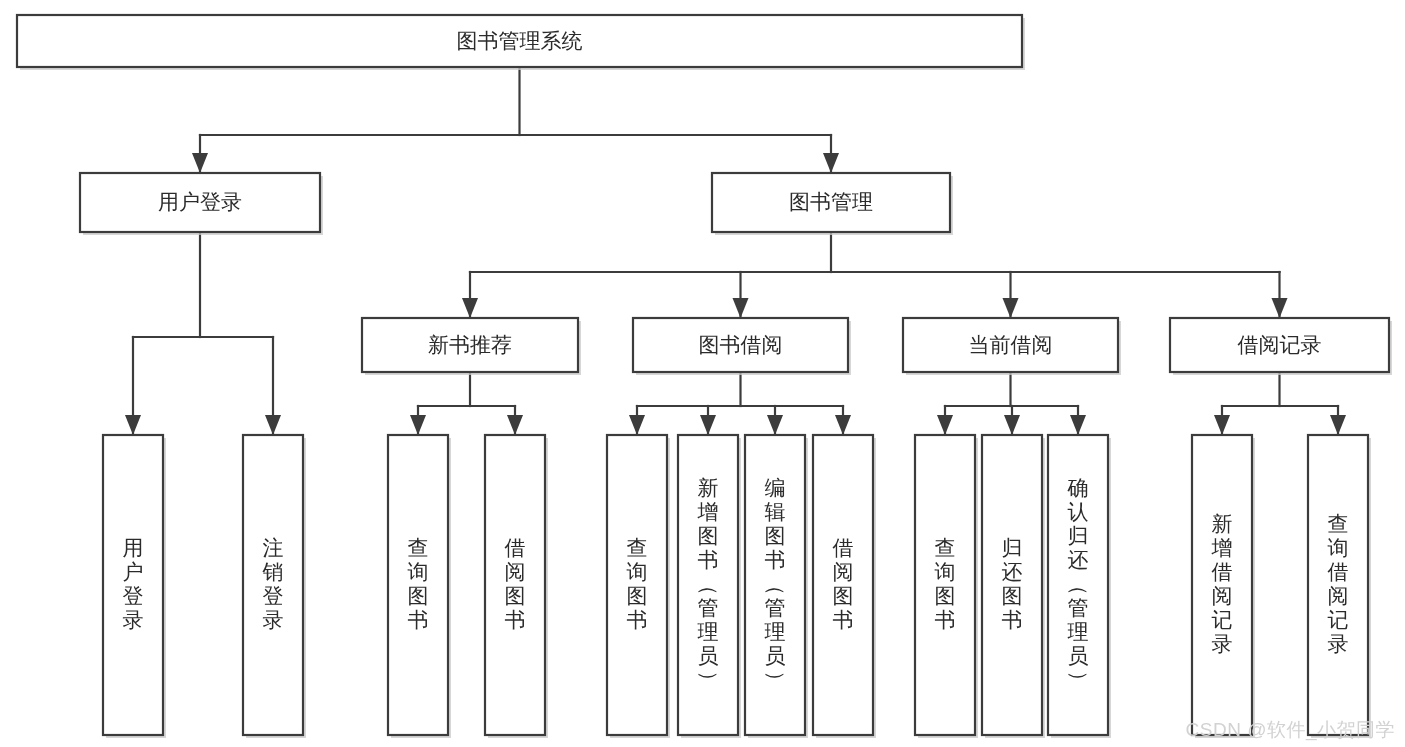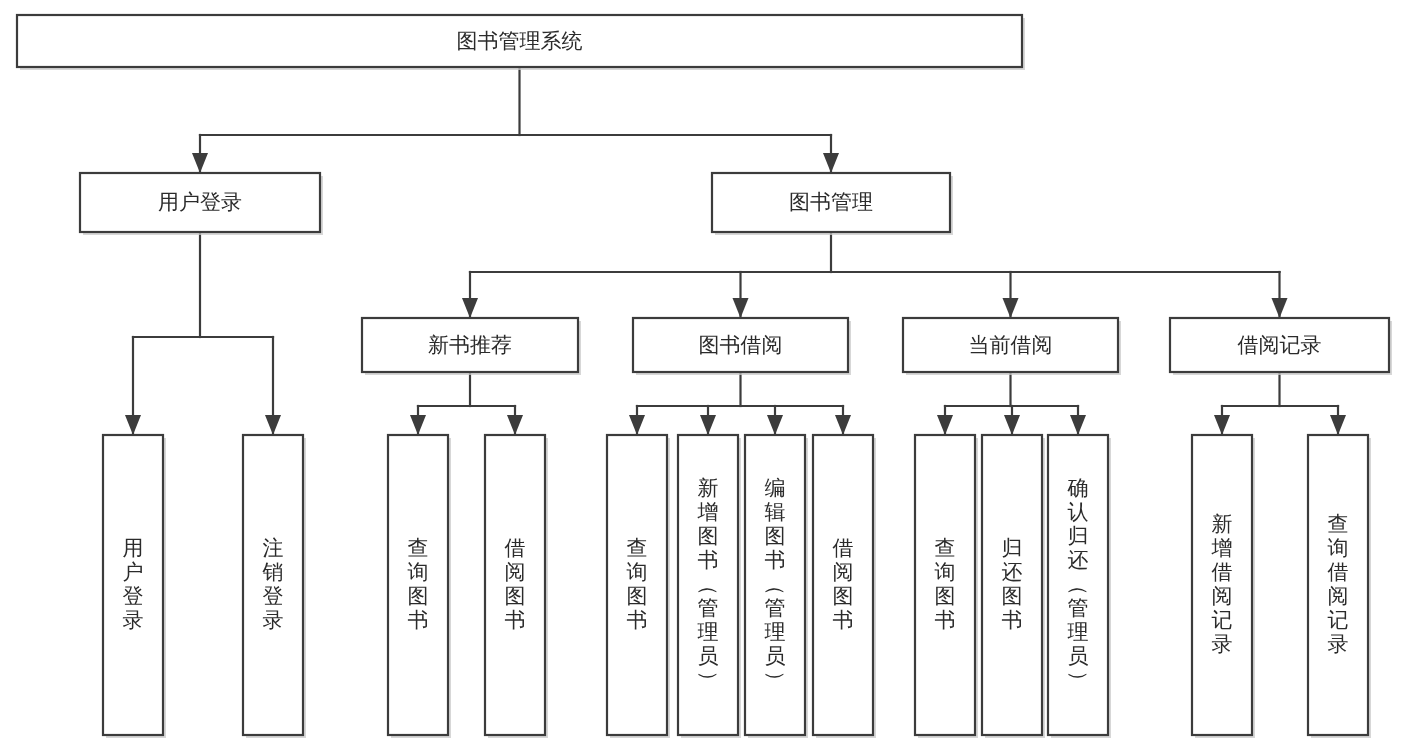--- a/index.html
+++ b/index.html
@@ -271,13 +271,14 @@
           <text x="1338" y="525" class="vlabel-char">查</text>
           <text x="1338" y="549" class="vlabel-char">询</text>
           <text x="1338" y="573" class="vlabel-char">借</text>
           <text x="1338" y="597" class="vlabel-char">阅</text>
           <text x="1338" y="621" class="vlabel-char">记</text>
           <text x="1338" y="645" class="vlabel-char">录</text>
         </g>
       </g>
   </svg>
 
+  <div class="watermark">CSDN @软件_小贺同学</div>
 </div>
 
 </body></html>

